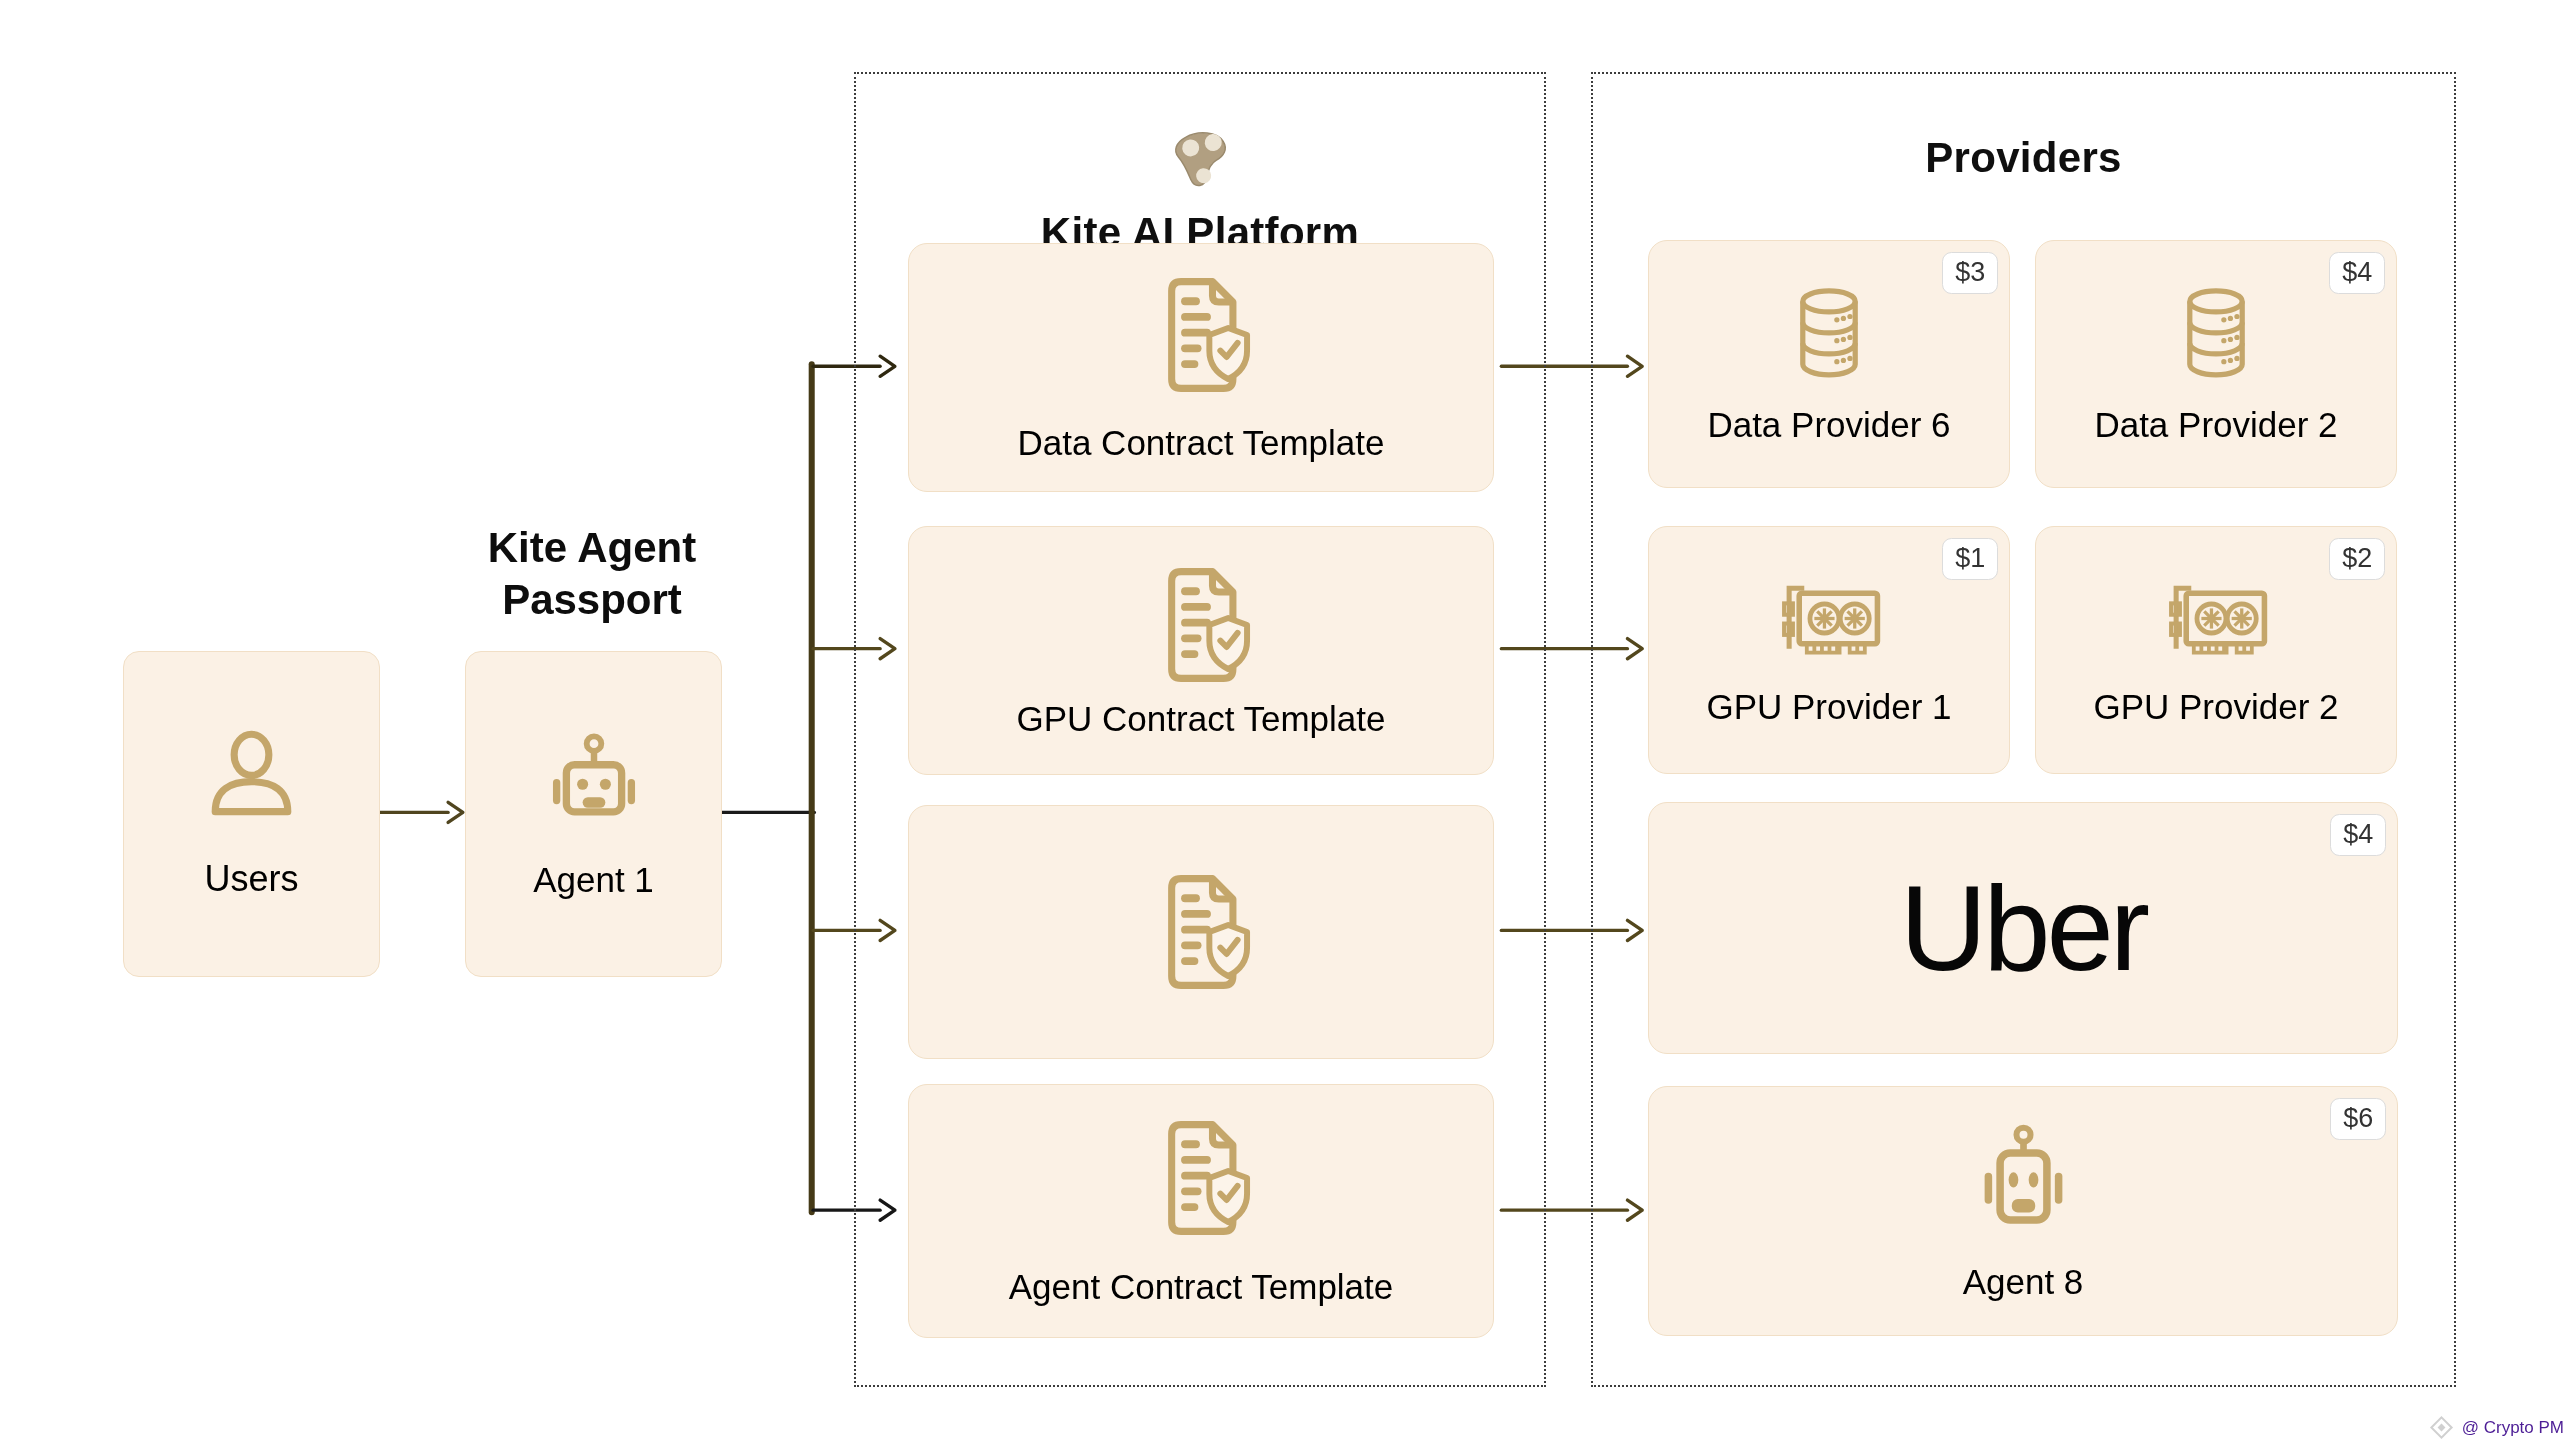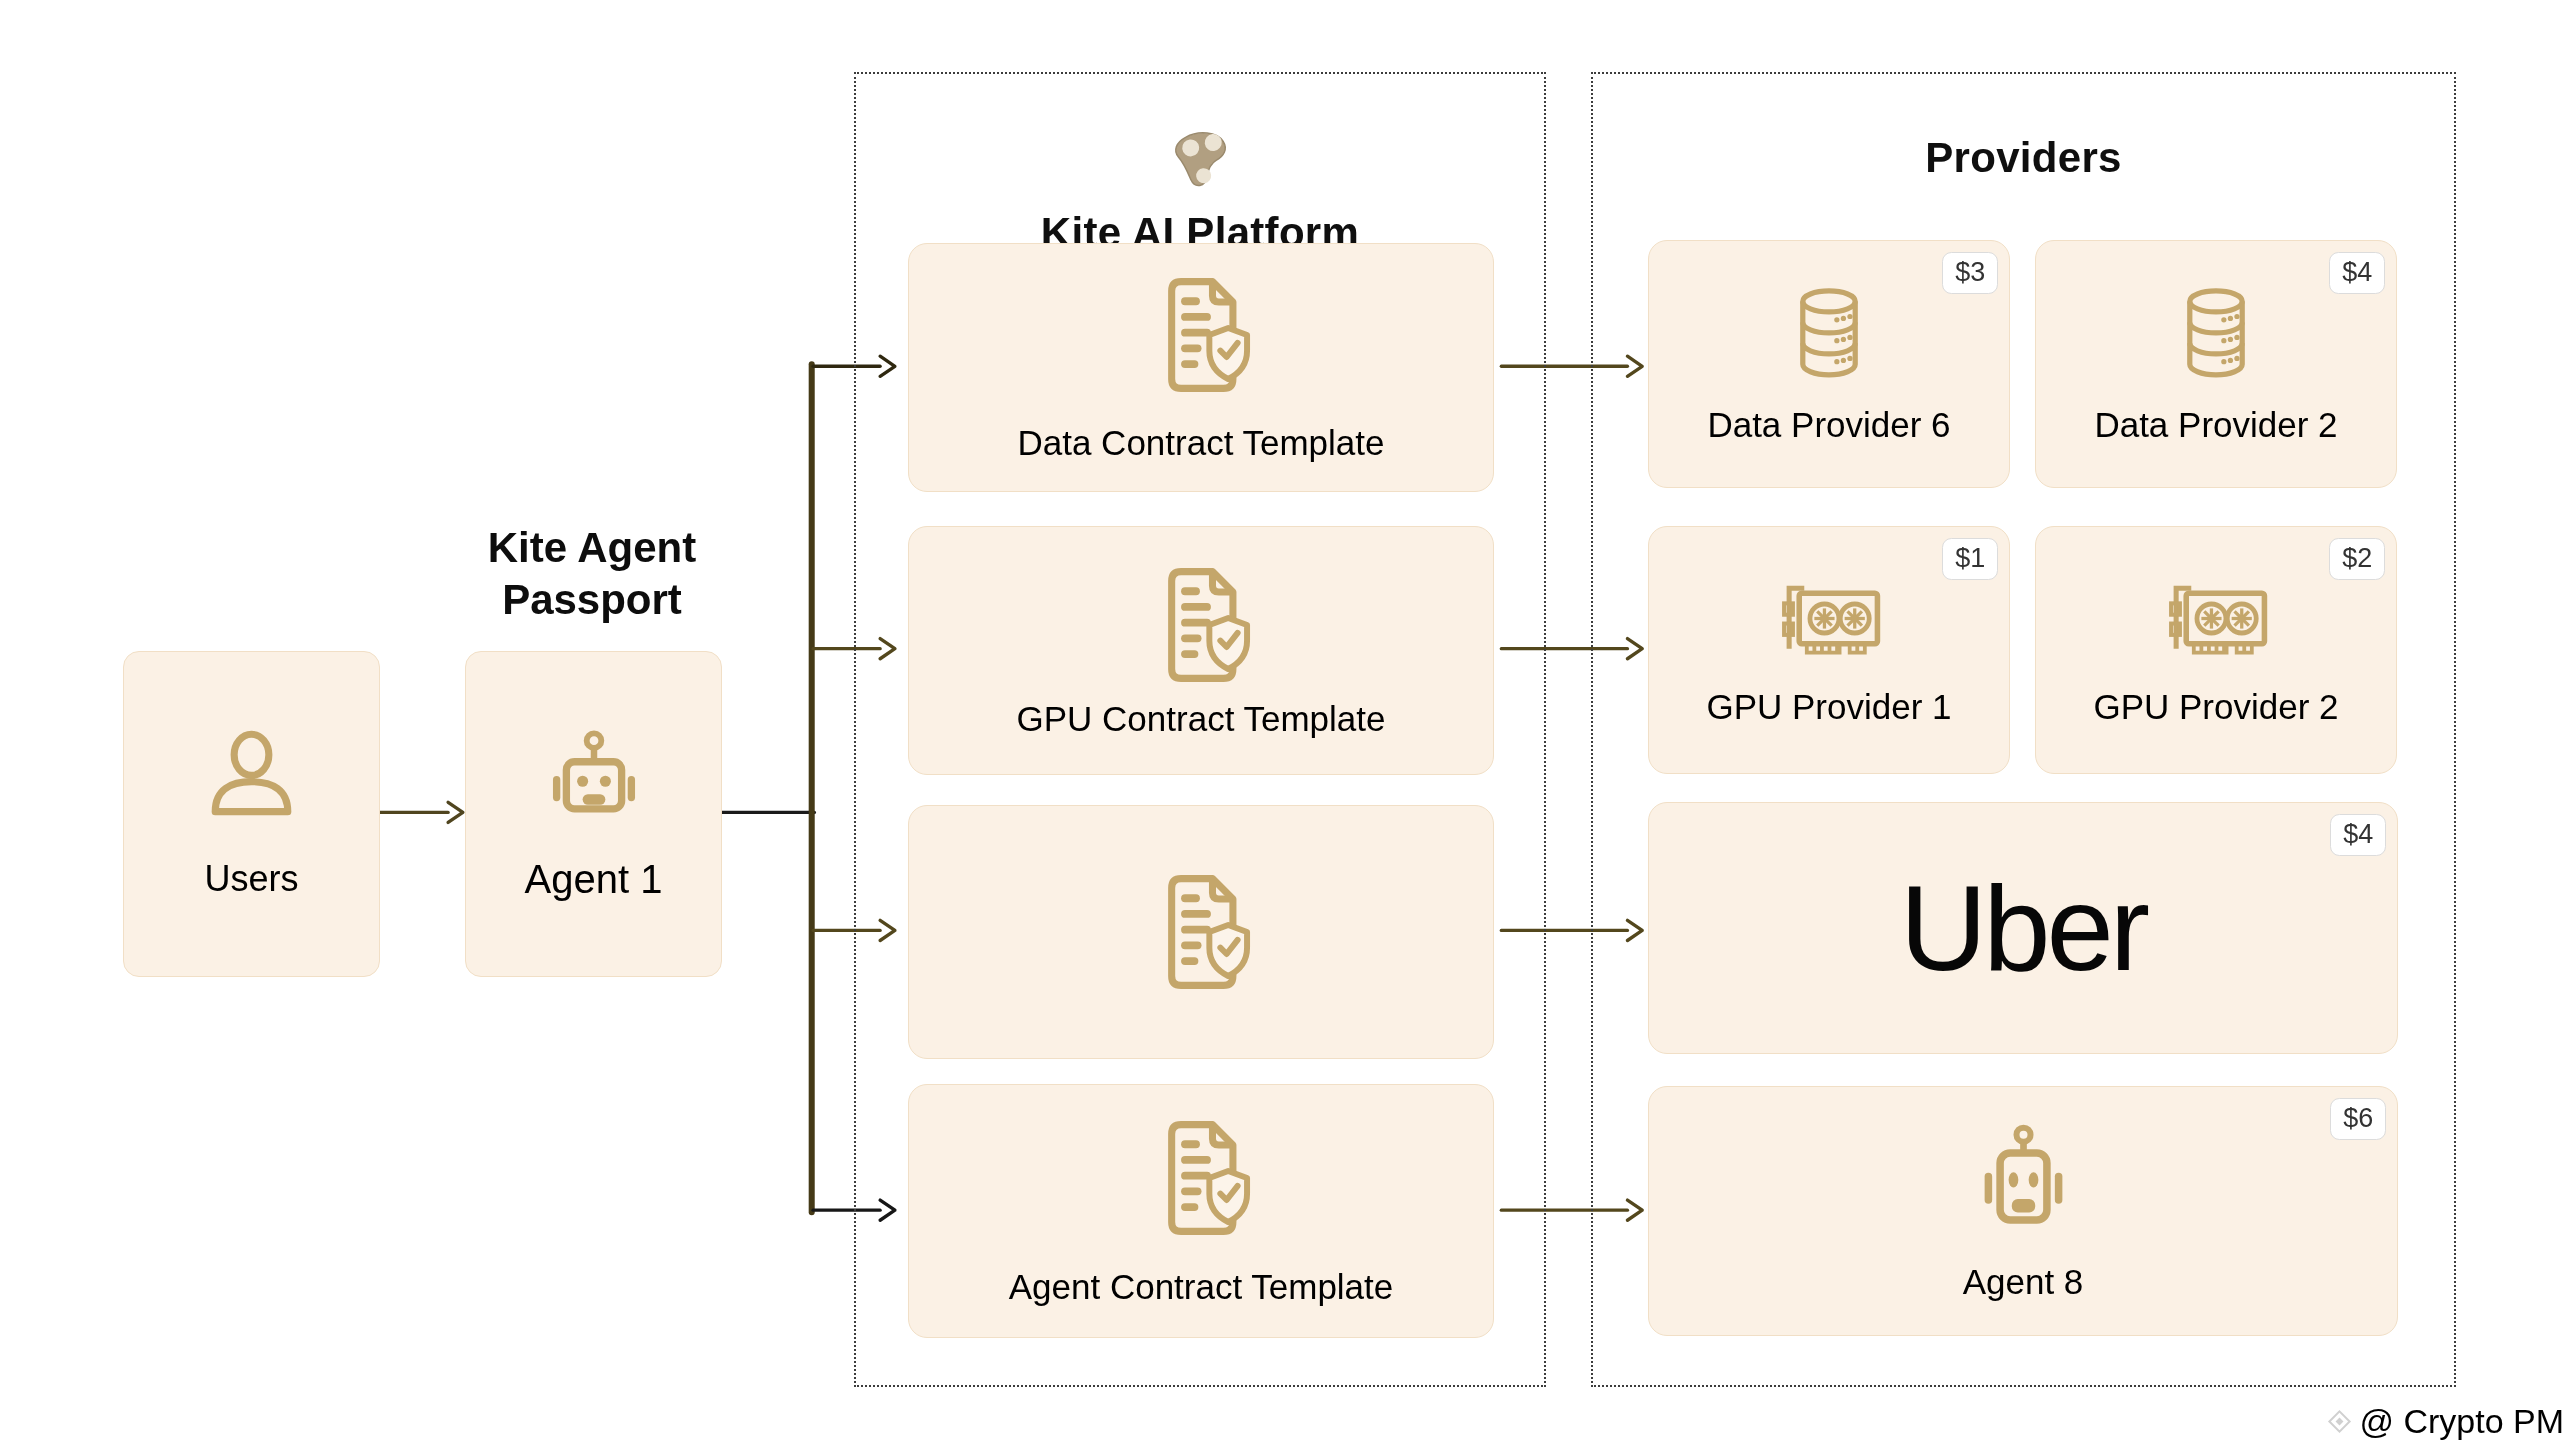--- a/index.html
+++ b/index.html
@@ -19,21 +19,21 @@
   .card{position:absolute;background:#FBF1E5;border:1.3px solid #F1DFC6;border-radius:19px;
     display:flex;flex-direction:column;align-items:center;justify-content:center;}
   .card .lbl{font-size:35px;font-weight:400;color:#000000;}
   .gold{color:#C4A66A;}
   .price-badge{position:absolute;top:10.7px;right:10.7px;min-width:56px;height:42px;
     background:#ffffff;border:1.3px solid #dcdcdc;border-radius:9.4px;display:flex;
     align-items:center;justify-content:center;font-size:27px;font-weight:500;color:#333;
     padding:0 9.4px;box-sizing:border-box;}
   .uber-word{font-size:121px;font-weight:500;color:#070707;letter-spacing:-4px;}
   .watermark{position:absolute;right:12px;bottom:8px;display:flex;align-items:center;
-    gap:6.7px;color:#000000;font-size:34px;}
+    gap:6.7px;color:#4c1d95;font-size:17px;}
   .hidden-defs{position:absolute;width:0;height:0;overflow:hidden;}
 </style>
 </head>
 <body>
 
 <svg class="hidden-defs" aria-hidden="true">
   <defs>
     <symbol id="sym-person" viewBox="0 0 64 64">
       <ellipse cx="32" cy="17" rx="11" ry="13" fill="none" stroke="currentColor" stroke-width="4.5"></ellipse>
       <path d="M9 53 C9 39 19 34 32 34 C45 34 55 39 55 53 Z" fill="none" stroke="currentColor" stroke-width="4.5" stroke-linejoin="round"></path>
@@ -178,21 +178,21 @@
     <svg class="gold" width="101" height="101" viewBox="0 0 150 150">
         <use href="#sym-person"></use>
       </svg>
     <div class="lbl" style="font-size:36px;">Users</div>
   </div>
 
   <div class="card" style="left:465px;top:651px;width:255px;height:324px;border-radius:16px;gap:27px;">
     <svg class="gold" width="104" height="104" viewBox="0 0 155 155">
         <use href="#sym-robot-wide"></use>
       </svg>
-    <div class="lbl" style="font-size:40px;">Agent 1</div>
+    <div class="lbl" style="font-size:35px;">Agent 1</div>
   </div>
 
   <div class="group" style="left:854px;top:72px;width:688px;height:1311px;">
     <div class="group-title-row" style="top:54px;flex-direction:column;">
       <svg width="64" height="64" style="transform:rotate(-6deg);" viewBox="0 0 96 96">
           <use href="#sym-kite-logo"></use>
         </svg>
       <div class="group-title">Kite AI Platform</div>
     </div>
   </div>

